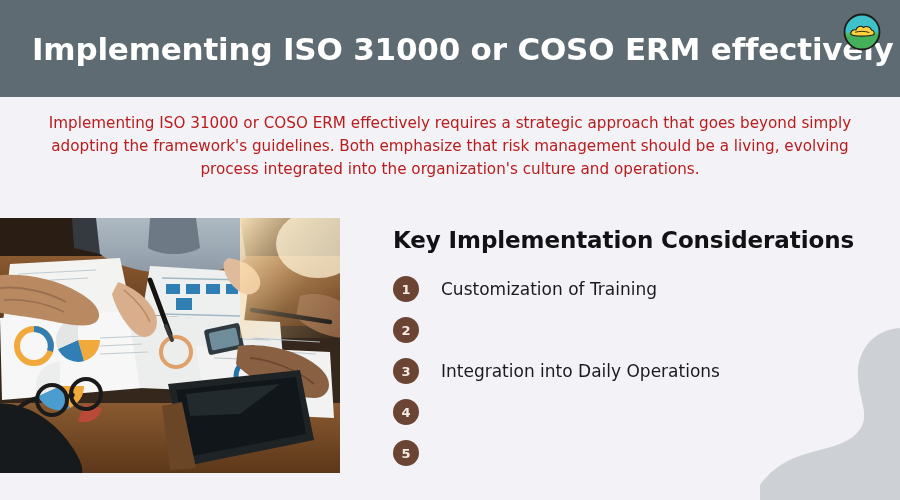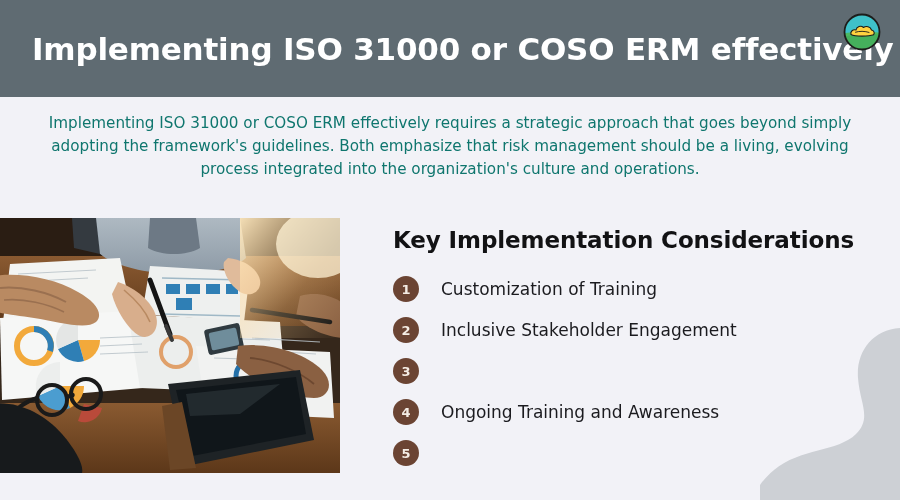--- a/index.html
+++ b/index.html
@@ -65,21 +65,21 @@
   }
   .logo svg { display: block; width: 40px; height: 40px; }
 
   
   .intro {
     position: absolute;
     top: 112px;
     left: 22px;
     width: 856px;
     text-align: center;
-    color: #0f766e;
+    color: #b91c1c;
     font-family: "DejaVu Sans", sans-serif;
     font-size: 15.2px;
     line-height: 1.52;
     z-index: 2;
   }
 
   
   .photo {
     position: absolute;
     left: 0;
@@ -307,28 +307,27 @@
   <div class="right-col">
     <h2 class="section-title">Key Implementation Considerations</h2>
 
     <ul class="list">
       <li class="list-item">
         <span class="badge">1</span>
         <span class="item-label">Customization of Training</span>
       </li>
       <li class="list-item">
         <span class="badge">2</span>
-        <span class="item-label">Inclusive Stakeholder Engagement</span>
       </li>
       <li class="list-item">
         <span class="badge">3</span>
+        <span class="item-label">Integration into Daily Operations</span>
       </li>
       <li class="list-item">
         <span class="badge">4</span>
-        <span class="item-label">Ongoing Training and Awareness</span>
       </li>
       <li class="list-item">
         <span class="badge">5</span>
       </li>
     </ul>
   </div>
 
 </div>
 
 </body></html>

